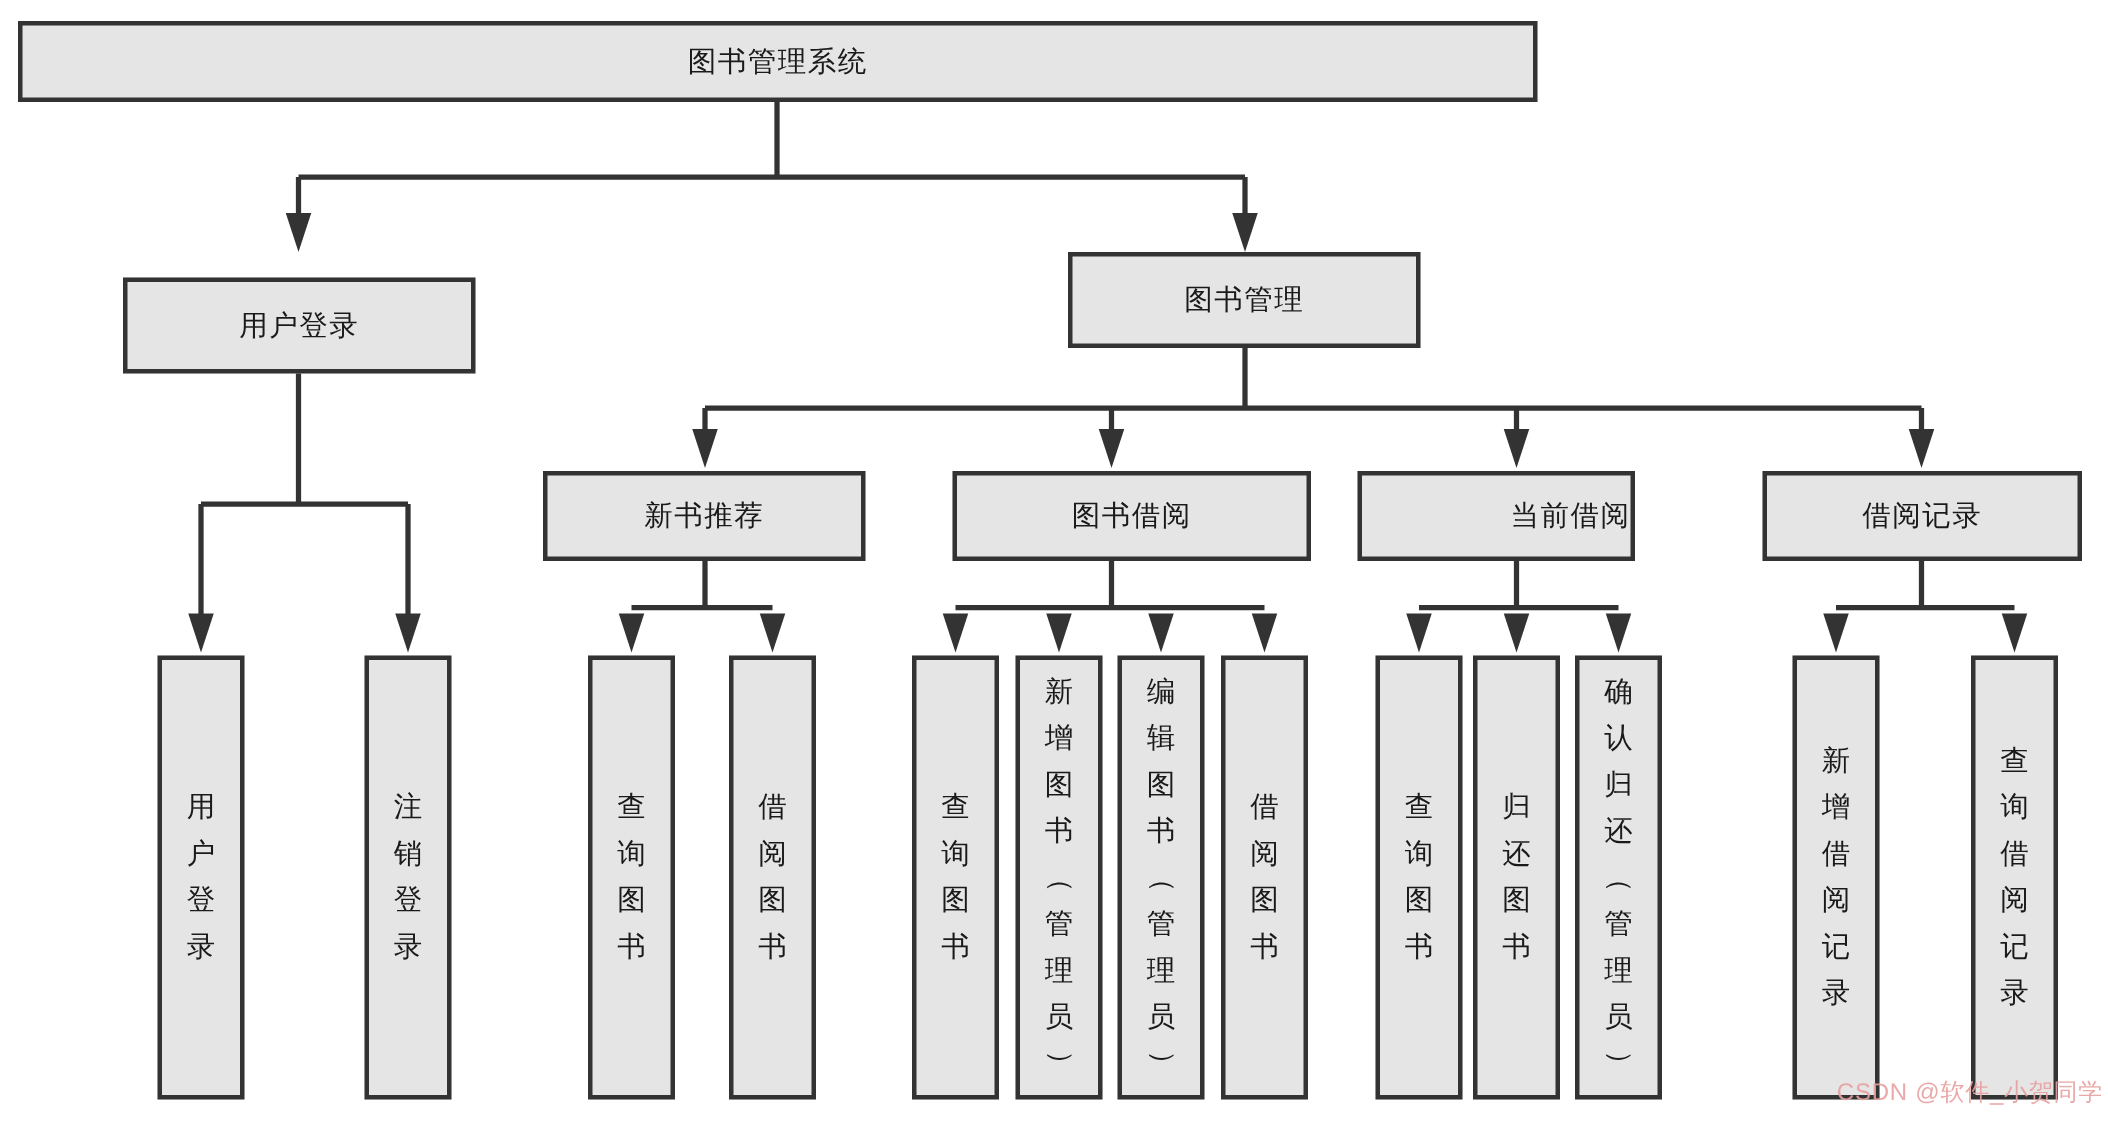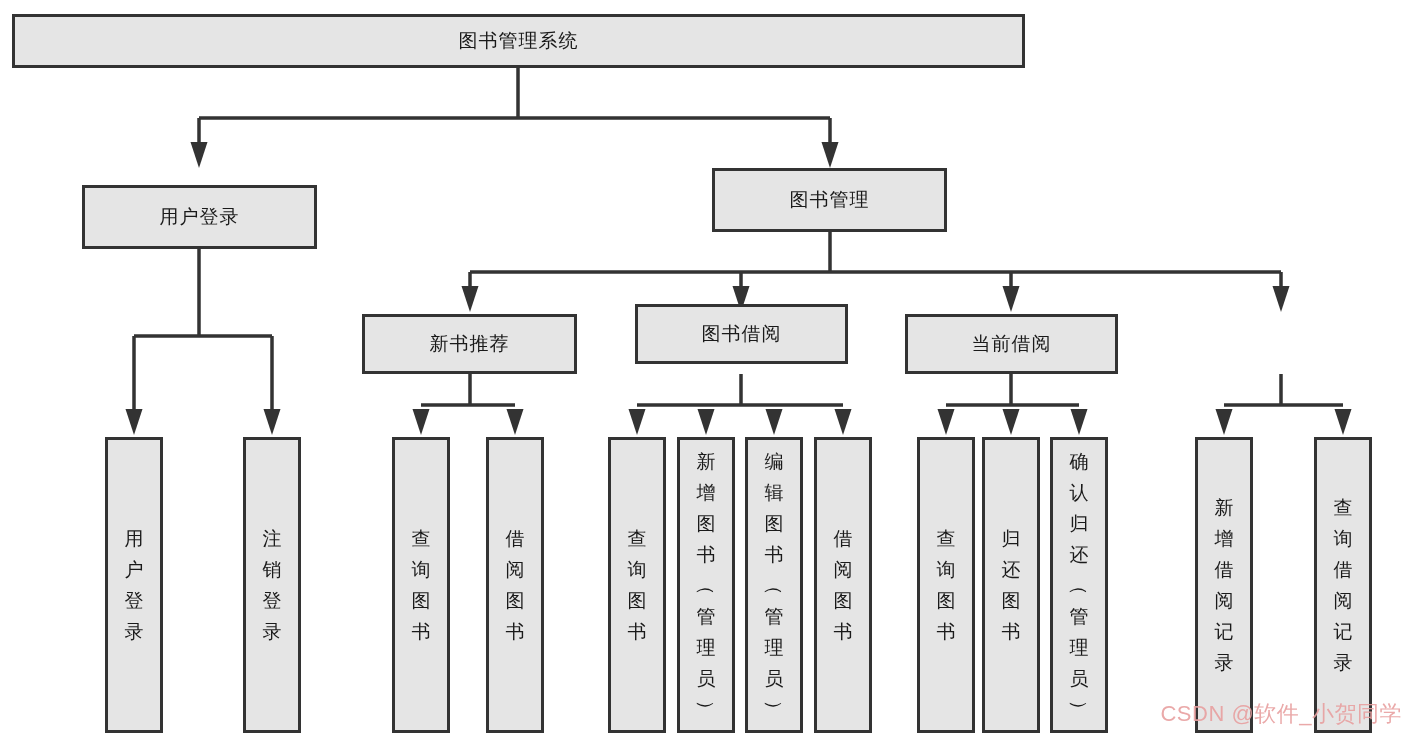--- a/index.html
+++ b/index.html
@@ -13,22 +13,22 @@
     border:3px solid #333333; display:flex; align-items:center; justify-content:center;
     color:#1a1a1a; font-size:19px; letter-spacing:1px; z-index:2;
   }
   .hbox { flex-direction:row; }
   .vbox { flex-direction:column; letter-spacing:0; }
   .vbox { width:58px; top:437px; height:296px; }
   .vtext { display:flex; flex-direction:column; align-items:center; justify-content:center; }
   .vtext span { display:block; font-size:19px; line-height:31px; }
   .vtext span.paren { transform:rotate(90deg); }
   #watermark {
-    position:absolute; right:3px; bottom:18px; z-index:10;
-    font-size:22px; letter-spacing:0.5px; opacity:0.9; white-space:nowrap;
+    position:absolute; right:3px; bottom:8px; z-index:10;
+    font-size:16px; letter-spacing:0.5px; opacity:0.9; white-space:nowrap;
   }
 </style>
 </head>
 <body>
 
 <div id="stage">
 
   <svg id="connectors" viewBox="0 0 1405 747" xmlns="http://www.w3.org/2000/svg">
     <g stroke="#333333" stroke-width="3.5" fill="none">
       <path d="M518 68 V118 M199 118 H830 M199 118 V146 M830 118 V146"></path>
@@ -69,25 +69,28 @@
   <div class="box hbox" style="left:82px; top:168px; width:235px; height:64px;margin-top:17px;">
     <span>用户登录</span>
   </div>
   <div class="box hbox" style="left:712px; top:168px; width:235px; height:64px;align-items:center;">
     <span>图书管理</span>
   </div>
 
   <div class="box hbox" style="left:362px; top:314px; width:215px; height:60px;">
     <span>新书推荐</span>
   </div>
-  <div class="box hbox" style="left:635px; top:304px; width:213px; height:60px;">
+  <div class="box hbox" style="left:635px; top:314px; width:239px; height:60px;">
     <span>图书借阅</span>
   </div>
-  <div class="box hbox" style="left:905px; top:314px; width:213px; height:60px;">
+  <div class="box hbox" style="left:905px; top:314px; width:185px; height:60px;justify-content:flex-end;">
     <span>当前借阅</span>
+  </div>
+  <div class="box hbox" style="left:1175px; top:314px; width:213px; height:60px;">
+    <span>借阅记录</span>
   </div>
 
   <div class="box vbox vtext" style="left:105px;">
       <span>用</span>
       <span>户</span>
       <span>登</span>
       <span>录</span>
     </div>
   <div class="box vbox vtext" style="left:243px;">
       <span>注</span>

